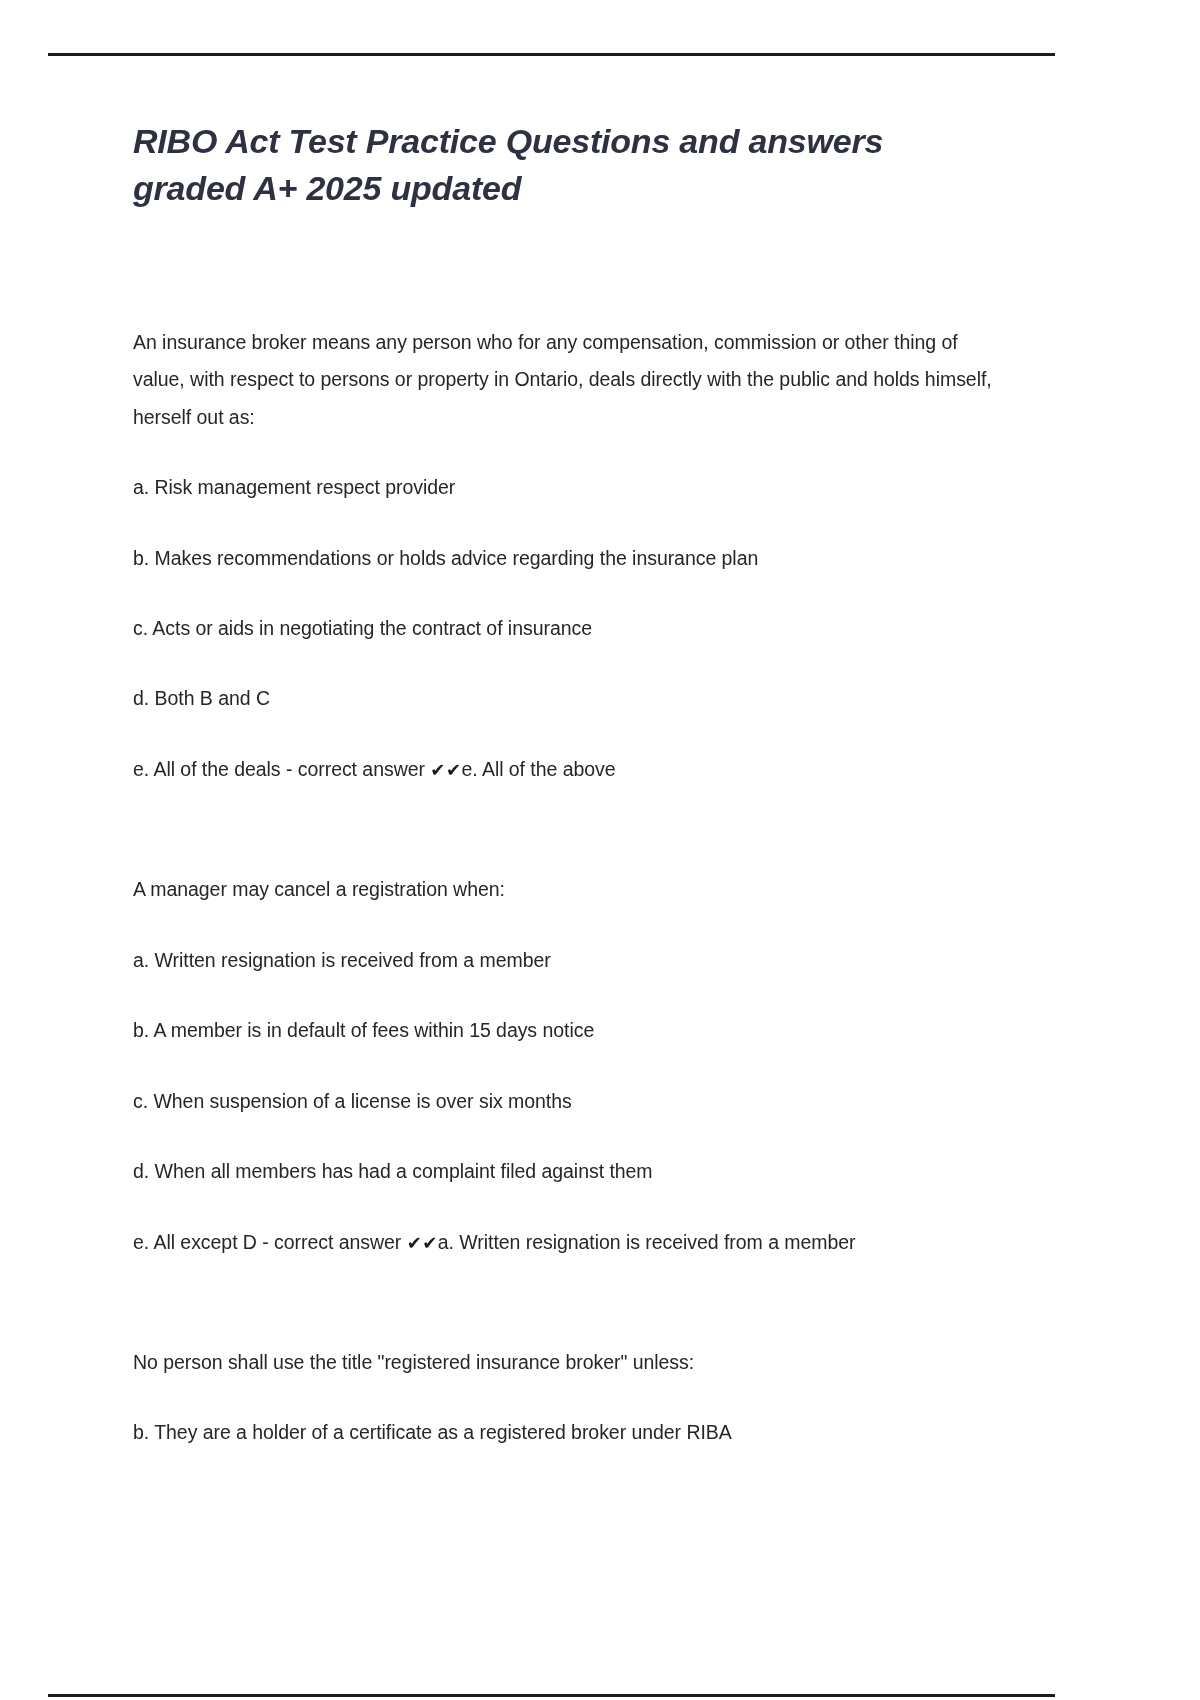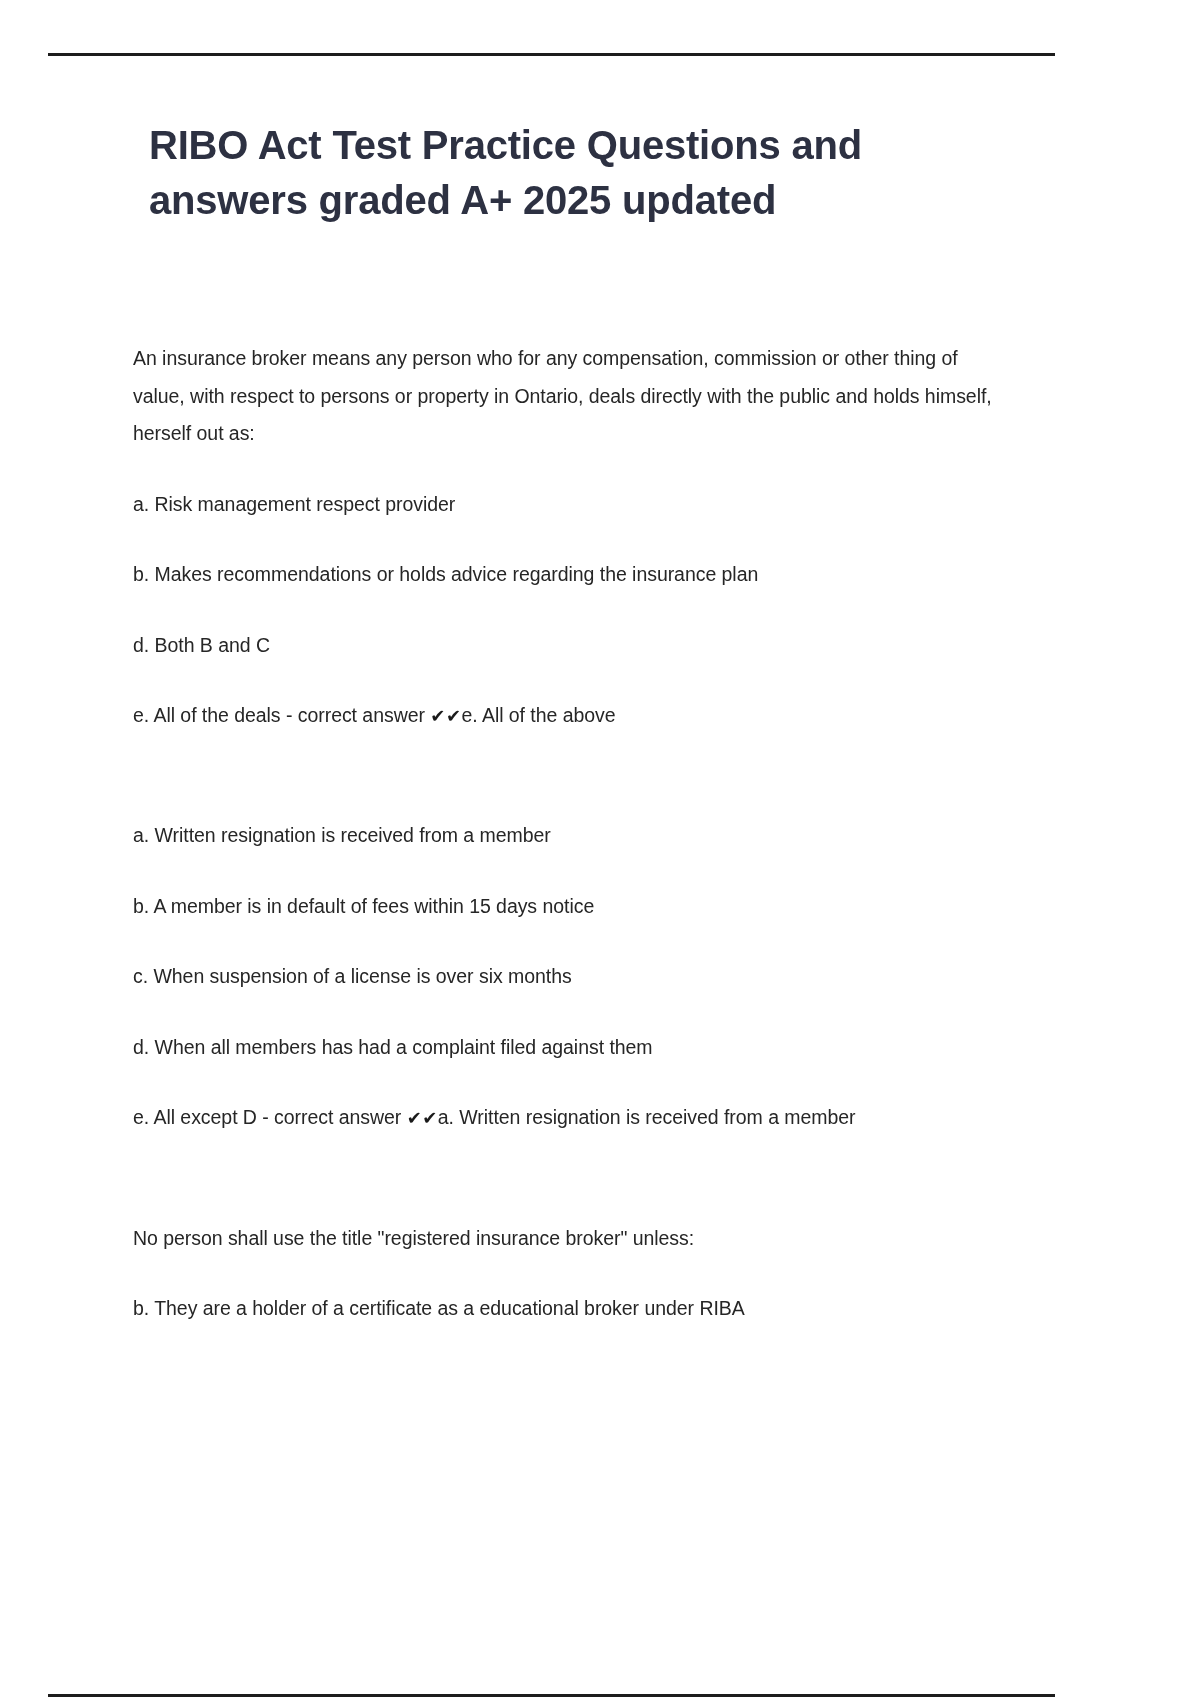--- a/index.html
+++ b/index.html
@@ -31,28 +31,29 @@
   .rule-bottom { top: 1694px; }
 
   .content {
     position: absolute;
     left: 133px;
     top: 118px;
     width: 872px;
   }
 
   .doc-title {
-    margin: 0 0 0 16px;
+    margin: 0 0 0 0;
     font-family: "Liberation Sans", sans-serif;
-    font-size: 40px;
+    font-size: 34px;
     line-height: 1.38;
     font-weight: bold;
     letter-spacing: -0.2px;
     color: #2d3142;
     width: 830px;
+    font-style: italic;
   }
 
   .body-block {
     margin-top: 112px;
   }
 
   p.para {
     margin: 0 0 33px 0;
     font-family: "Liberation Sans", sans-serif;
     font-size: 19.5px;
@@ -85,38 +86,40 @@
   <div class="content">
 
     <h1 class="doc-title">RIBO Act Test Practice Questions and answers graded A+ 2025 updated</h1>
 
     <div class="body-block">
 
       <div>
         <p class="para stem">An insurance broker means any person who for any compensation, commission or other thing of value, with respect to persons or property in Ontario, deals directly with the public and holds himself, herself out as:</p>
         <p class="para">a. Risk management respect provider</p>
         <p class="para">b. Makes recommendations or holds advice regarding the insurance plan</p>
+        <p class="para">c. Acts or aids in negotiating the contract of insurance</p>
         <p class="para">d. Both B and C</p>
         <p class="para"><span>e. All of the deals - correct answer </span><span class="check">✔✔</span><span>e. All of the above</span></p>
       </div>
 
       <div class="gap"></div>
 
       <div>
+        <p class="para stem">A manager may cancel a registration when:</p>
         <p class="para">a. Written resignation is received from a member</p>
         <p class="para">b. A member is in default of fees within 15 days notice</p>
         <p class="para">c. When suspension of a license is over six months</p>
         <p class="para">d. When all members has had a complaint filed against them</p>
         <p class="para"><span>e. All except D - correct answer </span><span class="check">✔✔</span><span>a. Written resignation is received from a member</span></p>
       </div>
 
       <div class="gap"></div>
 
       <div>
         <p class="para stem">No person shall use the title "registered insurance broker" unless:</p>
-        <p class="para">b. They are a holder of a certificate as a educational broker under RIBA</p>
+        <p class="para">b. They are a holder of a certificate as a registered broker under RIBA</p>
       </div>
 
     </div>
   </div>
 
   <div class="rule rule-bottom"></div>
 </div>
 
 </body></html>

